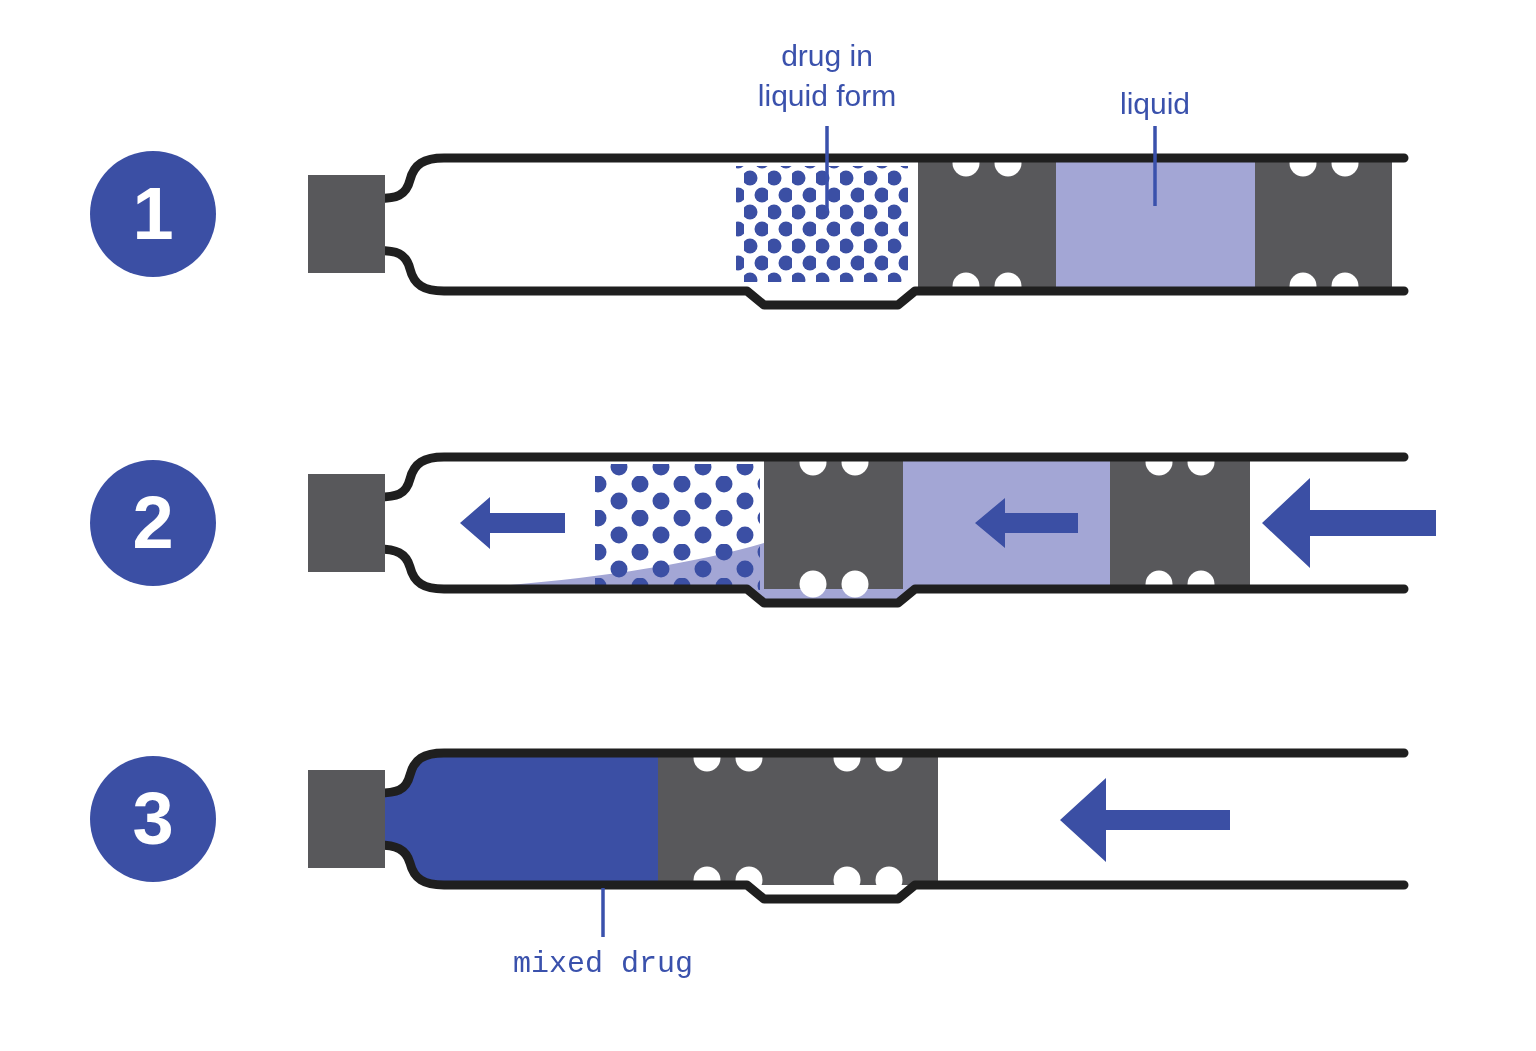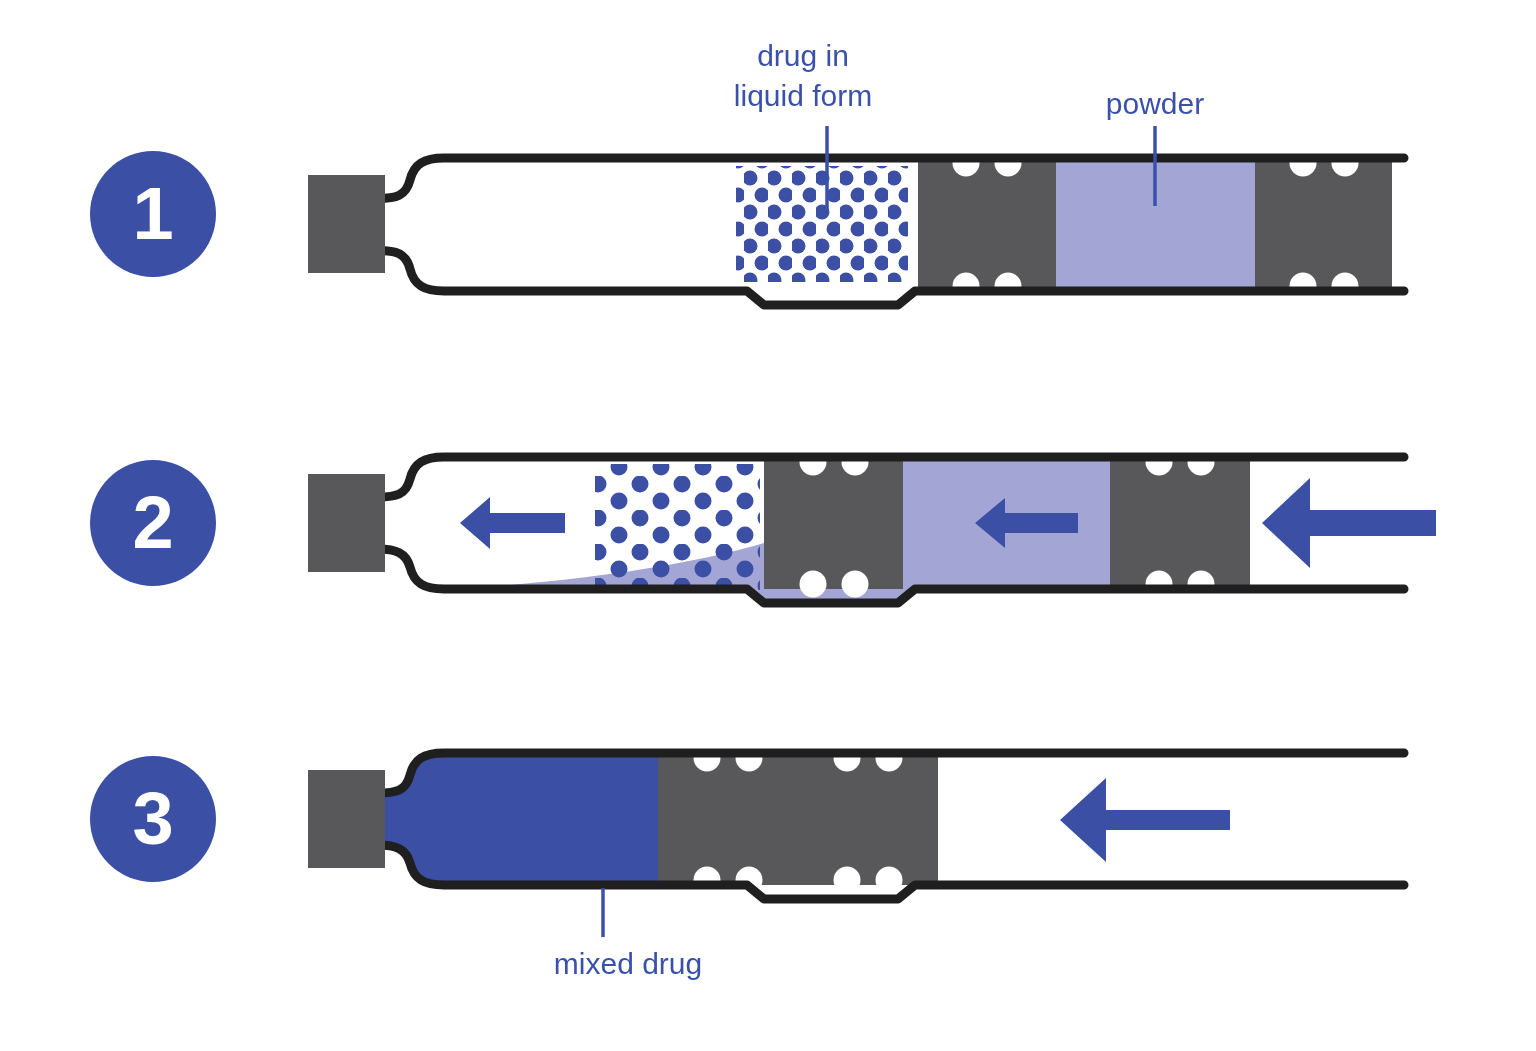--- a/index.html
+++ b/index.html
@@ -33,23 +33,23 @@
   }
   .badge-1{left:90px;top:151px;}
   .badge-2{left:90px;top:460px;}
   .badge-3{left:90px;top:756px;}
 
   
   .anno{
     position:absolute;color:var(--c-label,#3A51AC);
     font-size:30px;line-height:40px;text-align:center;
   }
-  .anno-drug{left:628px;top:36px;width:350px;}
+  .anno-drug{left:652px;top:36px;width:350px;}
   .anno-liquid{left:1055px;top:84px;width:200px;}
-  .anno-mixed{left:478px;top:944px;width:300px;}
+  .anno-mixed{left:453px;top:944px;width:300px;font-family:Liberation Mono, monospace;}
 </style>
 </head>
 <body>
 
 <div class="canvas">
 
   <svg width="1536" height="1051" viewBox="0 0 1536 1051">
     <defs>
       <pattern id="powderDense" width="24" height="34" patternUnits="userSpaceOnUse">
         <circle cx="6" cy="8" r="7.5"></circle>
@@ -159,16 +159,16 @@
     <span>2</span>
   </div>
   <div class="badge badge-3">
     <span>3</span>
   </div>
 
   <div class="anno anno-drug">
     <div>drug in</div>
     <div>liquid form</div>
   </div>
-  <div class="anno anno-liquid">powder</div>
+  <div class="anno anno-liquid">liquid</div>
   <div class="anno anno-mixed">mixed drug</div>
 
 </div>
 
 </body></html>

